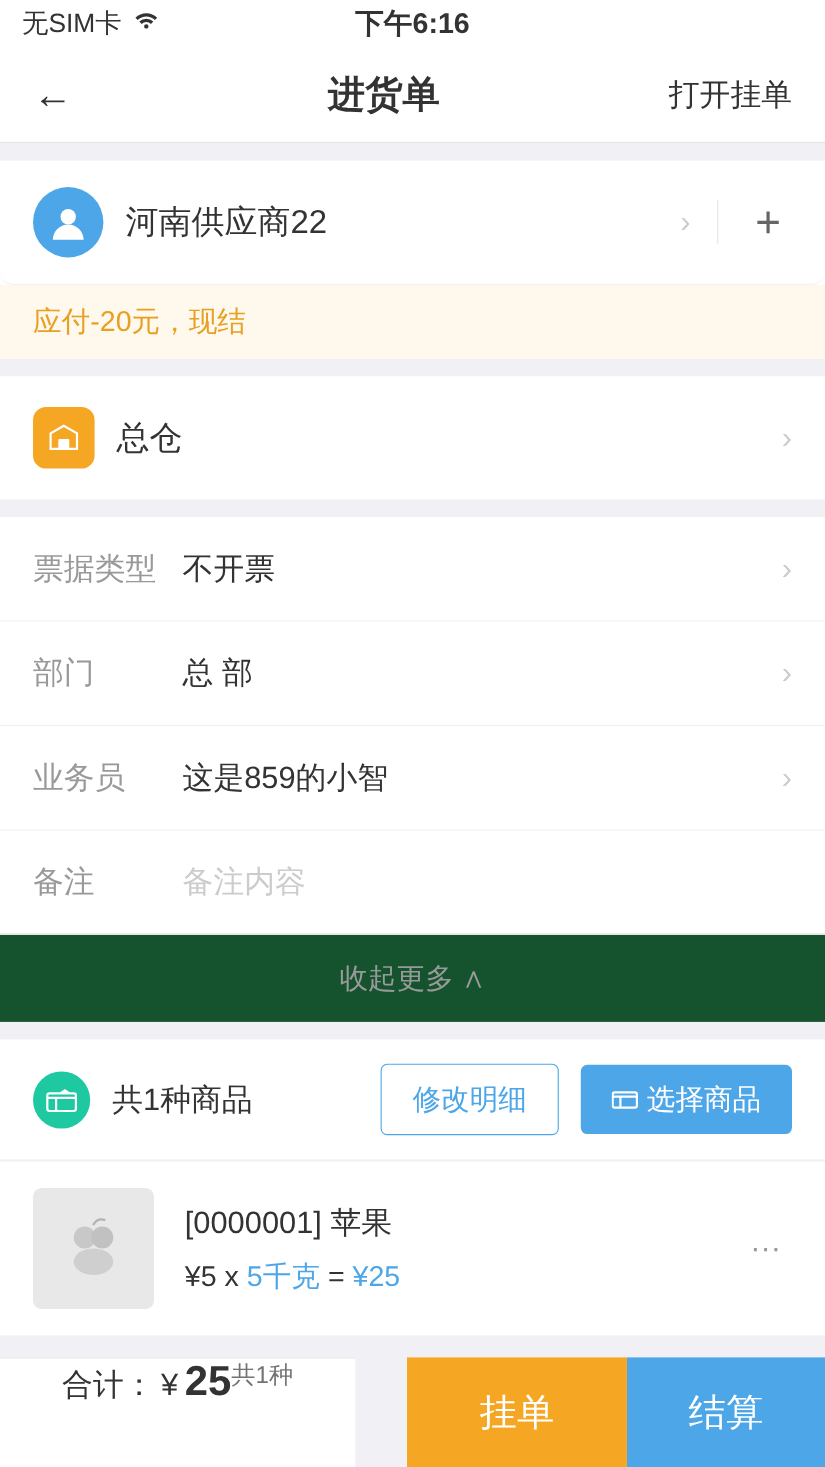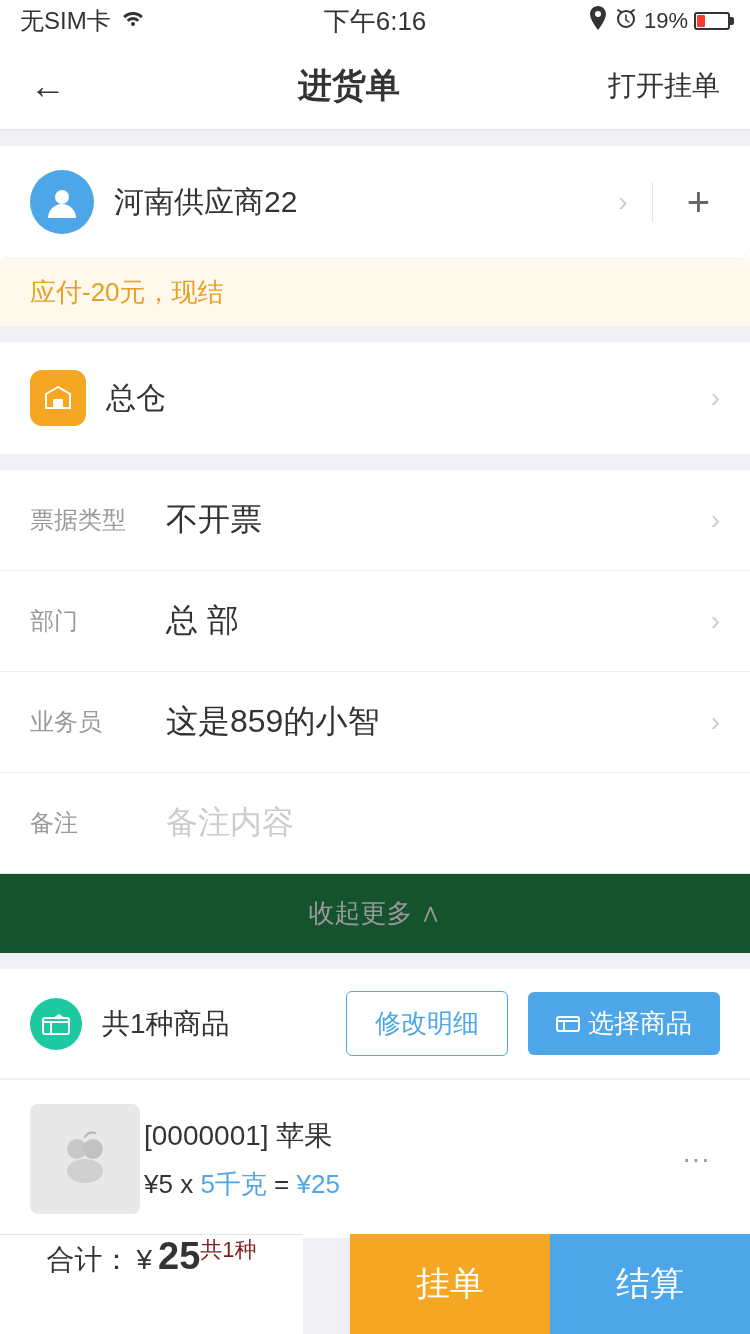--- a/index.html
+++ b/index.html
@@ -24,21 +24,21 @@
       font-size: 24px;
       color: #333;
     }
     .status-bar .left {
       display: flex;
       gap: 8px;
       font-size: 24px;
     }
     .status-bar .center {
       font-size: 26px;
-      font-weight: 400;
+      font-weight: 700;
       position: absolute;
       left: 50%;
       transform: translateX(-50%);
     }
     .status-bar .right {
       display: flex;
       align-items: center;
       gap: 6px;
       font-size: 22px;
     }
@@ -172,28 +172,28 @@
       background: #f5a623;
       display: flex;
       align-items: center;
       justify-content: center;
       margin-right: 20px;
       flex-shrink: 0;
     }
     .warehouse-icon svg { width: 30px; height: 30px; }
 
     .row-label {
-      font-size: 24px;
+      font-size: 28px;
       color: #999;
       width: 120px;
       flex-shrink: 0;
     }
     .row-value {
       flex: 1;
-      font-size: 32px;
+      font-size: 28px;
       color: #333;
       padding-left: 16px;
     }
     .row-value.placeholder {
       color: #ccc;
     }
 
     .warehouse-name {
       flex: 1;
       font-size: 30px;
@@ -256,21 +256,21 @@
       gap: 8px;
     }
 
     
     .product-item {
       background: #fff;
       margin-top: 2px;
       display: flex;
       align-items: center;
       padding: 24px 30px;
-      gap: 4px;
+      gap: 28px;
     }
     .product-thumb {
       width: 110px;
       height: 110px;
       background: #e8e8e8;
       border-radius: 8px;
       display: flex;
       align-items: center;
       justify-content: center;
       flex-shrink: 0;
@@ -323,35 +323,35 @@
       align-items: baseline;
       gap: 6px;
     }
     .total-amount {
       font-size: 38px;
       font-weight: 600;
       color: #333;
     }
     .total-sub {
       font-size: 22px;
-      color: #7f1d1d;
+      color: #737373;
     }
     .btn-pending {
       width: 200px;
       background: #f5a623;
       color: #fff;
       font-size: 34px;
       display: flex;
       align-items: center;
       justify-content: center;
       cursor: pointer;
       margin-left: 47px;
     }
     .btn-settle {
-      width: 200px;
+      width: 180px;
       background: #4da6e8;
       color: #fff;
       font-size: 34px;
       display: flex;
       align-items: center;
       justify-content: center;
       cursor: pointer;
     }
 
     .spacer { height: 116px; }
@@ -362,38 +362,20 @@
 <div class="status-bar">
   <div class="left">
     <span>无SIM卡</span>
     <span>
       <svg width="28" height="22" viewBox="0 0 28 22">
           <path d="M14 17a2 2 0 110 4 2 2 0 010-4zm0-5a9 9 0 016.36 2.64l-2.12 2.12A6 6 0 0014 15a6 6 0 00-4.24 1.76L7.64 14.64A9 9 0 0114 12zm0-5a14 14 0 019.9 4.1l-2.12 2.12A11 11 0 0014 10a11 11 0 00-7.78 3.22L4.1 11.1A14 14 0 0114 7z" fill="#333"></path>
         </svg>
     </span>
   </div>
   <span class="center">下午6:16</span>
-  <div class="right" style="position:relative;z-index:1;">
-    <span>
-      <svg width="20" height="24" viewBox="0 0 20 24">
-          <path d="M10 0C5.6 0 2 3.6 2 8c0 6 8 16 8 16s8-10 8-16c0-4.4-3.6-8-8-8zm0 11a3 3 0 110-6 3 3 0 010 6z" fill="#333"></path>
-        </svg>
-    </span>
-    <span>
-      <svg width="24" height="24" viewBox="0 0 24 24">
-          <circle cx="12" cy="13" r="8" fill="none" stroke="#333" stroke-width="2"></circle>
-          <path d="M12 9v5l3 2" stroke="#333" stroke-width="1.5" stroke-linecap="round" fill="none"></path>
-          <path d="M4 4l3 2M20 4l-3 2" stroke="#333" stroke-width="2" stroke-linecap="round"></path>
-        </svg>
-    </span>
-    <span>19%</span>
-    <span class="battery">
-      <span class="battery-fill"></span>
-    </span>
-  </div>
 </div>
 
 <div class="nav-bar">
   <span class="nav-back">←</span>
   <span class="nav-title">进货单</span>
   <span class="nav-action">打开挂单</span>
 </div>
 
 <div class="section">
   <div class="supplier-row">

